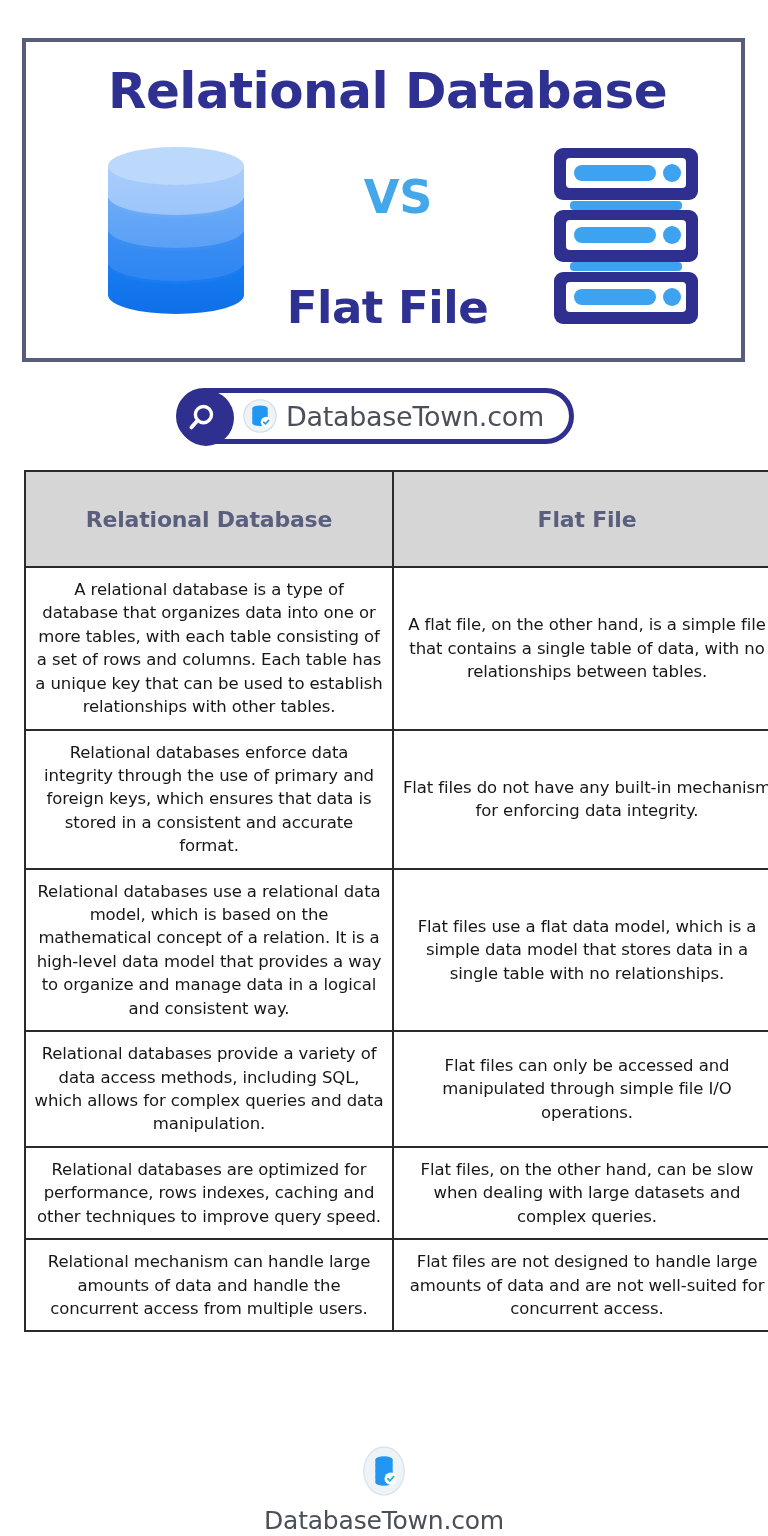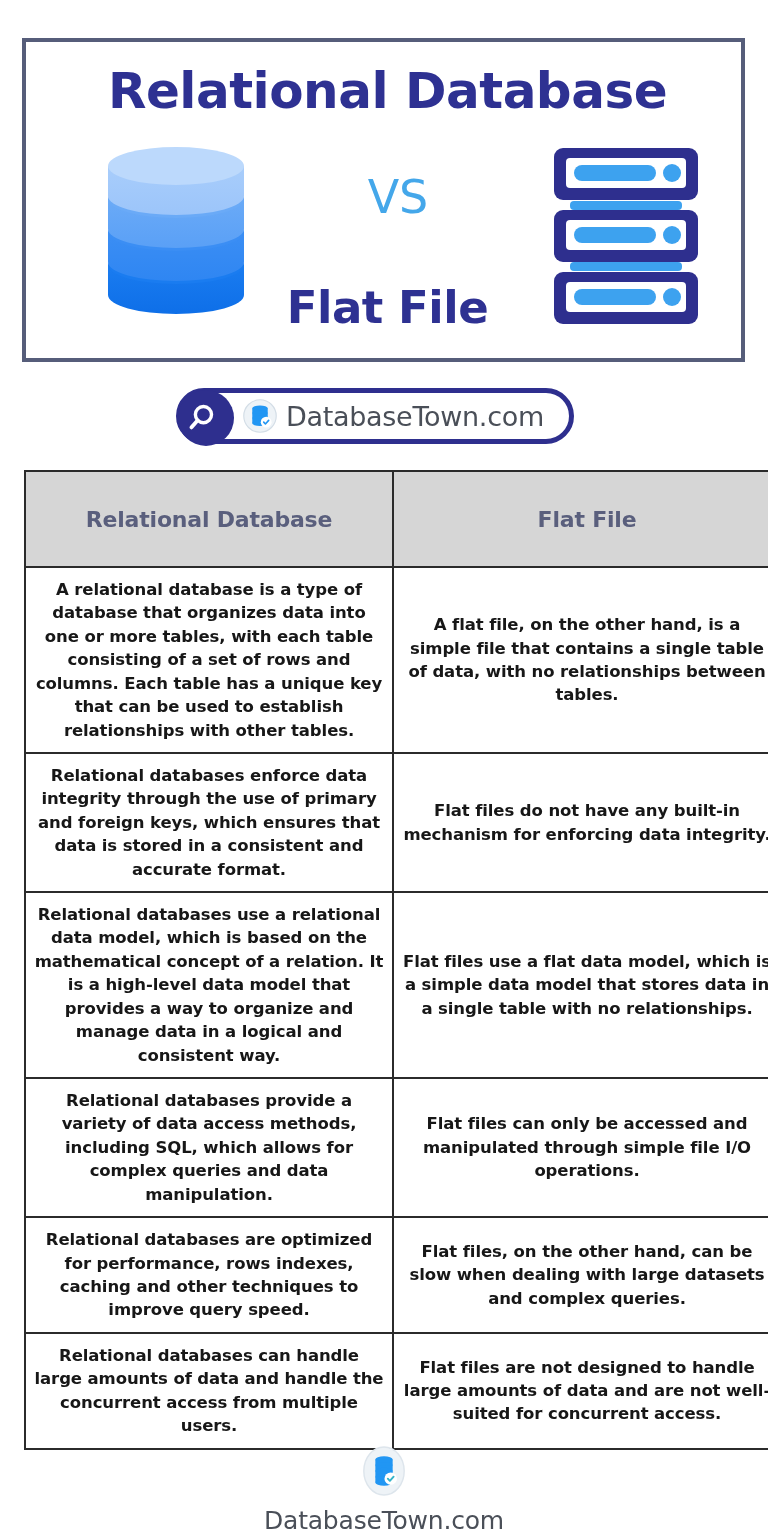--- a/index.html
+++ b/index.html
@@ -57,21 +57,21 @@
     color: #2e3192;
     font-family: "DejaVu Sans", sans-serif;
   }
   .hero-vs {
     position: absolute;
     left: 312px;
     top: 128px;
     width: 120px;
     text-align: center;
     font-size: 46px;
-    font-weight: normal;
+    font-weight: bold;
     color: #44a7ea;
     font-family: "DejaVu Sans", sans-serif;
   }
 
   
   .db-icon {
     position: absolute;
     left: 62px;
     top: 98px;
     width: 176px;
@@ -150,21 +150,20 @@
     font-weight: bold;
     height: 74px;
     letter-spacing: -0.2px;
   }
   .cmp-table td {
     background: #ffffff;
     color: #171717;
     font-size: 16.5px;
     line-height: 1.42;
     letter-spacing: -0.1px;
-    font-weight: bold;
   }
   .col-a { width: 350px; }
   .col-b { width: 370px; }
 
   
   .footer {
     position: absolute;
     left: 0;
     top: 1446px;
     width: 768px;
@@ -305,21 +304,21 @@
       </tr>
       <tr>
         <td>Relational databases provide a variety of data access methods, including SQL, which allows for complex queries and data manipulation.</td>
         <td>Flat files can only be accessed and manipulated through simple file I/O operations.</td>
       </tr>
       <tr>
         <td>Relational databases are optimized for performance, rows indexes, caching and other techniques to improve query speed.</td>
         <td>Flat files, on the other hand, can be slow when dealing with large datasets and complex queries.</td>
       </tr>
       <tr>
-        <td>Relational databases can handle large amounts of data and handle the concurrent access from multiple users.</td>
+        <td>Relational mechanism can handle large amounts of data and handle the concurrent access from multiple users.</td>
         <td>Flat files are not designed to handle large amounts of data and are not well-suited for concurrent access.</td>
       </tr>
     </tbody>
   </table>
 
   <div class="footer">
     <div class="footer-badge">
       <svg viewBox="0 0 44 52" width="44" height="50" aria-hidden="true">
         <ellipse cx="22" cy="26" rx="21" ry="25" fill="#eef3f7" stroke="#dde5ec" stroke-width="1.5"></ellipse>
         <g fill="#2196f3">

